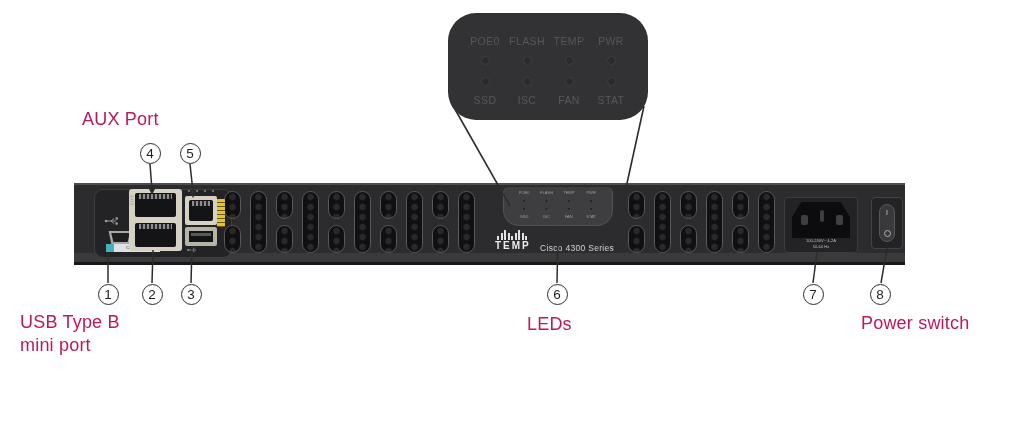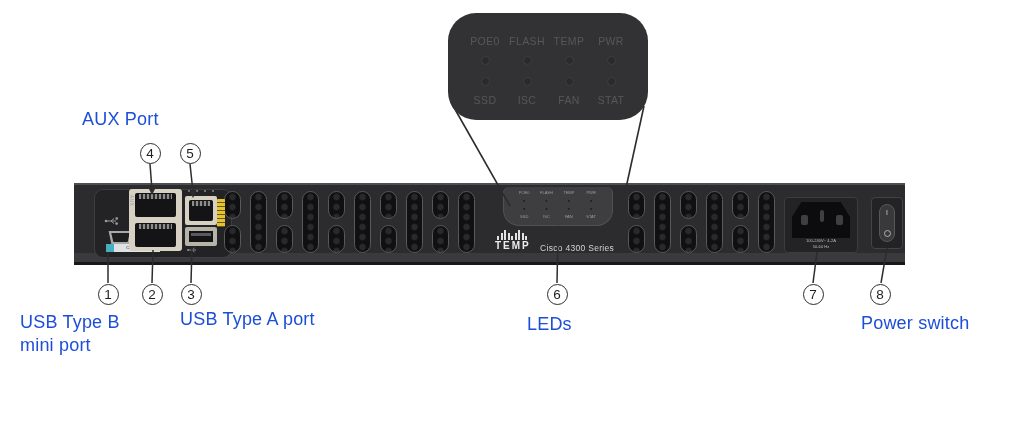--- a/index.html
+++ b/index.html
@@ -1,20 +1,20 @@
 <!DOCTYPE html>
 <html><head>
 <meta charset="utf-8">
 <style>
   html,body{margin:0;padding:0;background:#fff;}
   #canvas{position:relative;width:1013px;height:445px;background:#fff;overflow:hidden;
           font-family:"Liberation Sans", sans-serif;}
 
   
-  .callout-label{position:absolute;color:#1d4ed8;font-size:18px;line-height:23px;z-index:6;letter-spacing:.2px;}
+  .callout-label{position:absolute;color:#be185d;font-size:18px;line-height:23px;z-index:6;letter-spacing:.2px;}
   .callout-circle{position:absolute;width:21px;height:21px;border:1.6px solid #2c2c2c;border-radius:50%;
                   background:#fff;color:#1e1e1e;font-size:13.5px;display:flex;align-items:center;justify-content:center;
                   z-index:6;box-sizing:border-box;}
 
   
   #led-bubble{position:absolute;left:448px;top:13px;width:200px;height:107px;background:#323234;
               border-radius:28px;z-index:4;}
   .bubble-row{position:absolute;left:16px;width:168px;display:grid;grid-template-columns:repeat(4,1fr);justify-items:center;}
   .bubble-row .led-lab{color:#57575a;font-size:10.5px;letter-spacing:.4px;}
   .led-dot{width:9px;height:9px;border-radius:50%;background:#2a2a2c;border:1px solid #3e3e40;box-sizing:border-box;}
@@ -271,17 +271,16 @@
   <div class="callout-circle" style="left:179.5px;top:142.5px">5</div>
   <div class="callout-circle" style="left:546.5px;top:283.5px">6</div>
   <div class="callout-circle" style="left:802.5px;top:283.5px">7</div>
   <div class="callout-circle" style="left:869.5px;top:283.5px">8</div>
 
   <div class="callout-label" style="left:82px;top:108px">AUX Port</div>
   <div class="callout-label" style="left:20px;top:311px">
     <span style="display:block">USB Type B</span>
     <span style="display:block">mini port</span>
   </div>
-  <div class="callout-label" style="left:180px;top:308px">USB Type A port</div>
   <div class="callout-label" style="left:527px;top:313px">LEDs</div>
   <div class="callout-label" style="left:861px;top:312px">Power switch</div>
 
 </div>
 
 </body></html>

